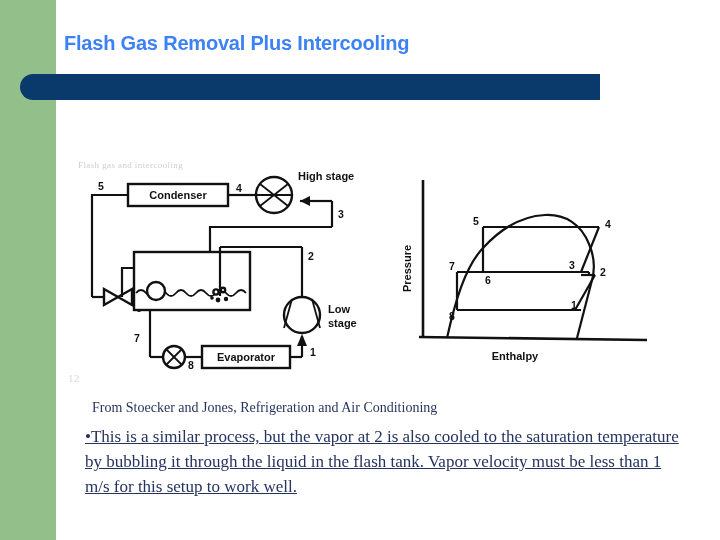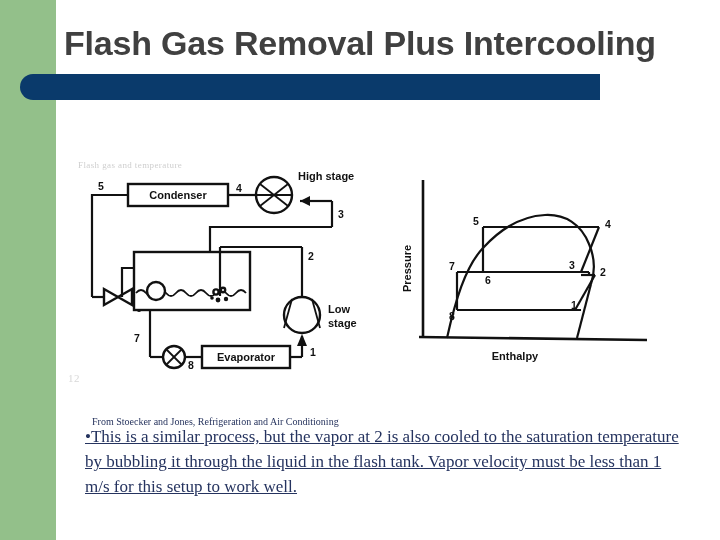--- a/index.html
+++ b/index.html
@@ -31,23 +31,23 @@
   #title-block {
     position: absolute;
     left: 56px;
     top: 22px;
     width: 660px;
     height: 48px;
   }
   #slide-title {
     font-family: "Liberation Sans", sans-serif;
     font-weight: bold;
-    font-size: 34px;
+    font-size: 20px;
     line-height: 42px;
-    color: #404040;
+    color: #3b82f6;
     white-space: nowrap;
     letter-spacing: -0.2px;
     padding-left: 8px;
   }
   #title-underbar {
     position: absolute;
     left: 20px;
     top: 74px;
     width: 580px;
     height: 26px;
@@ -76,23 +76,23 @@
   }
   #ghost-left {
     left: 68px;
     top: 372px;
     font-size: 11px;
     color: #d8d8d8;
   }
   #credit-line {
     position: absolute;
     left: 92px;
-    top: 416px;
+    top: 400px;
     font-family: "Liberation Serif", serif;
-    font-size: 10px;
+    font-size: 14px;
     color: #27345e;
     white-space: nowrap;
   }
   #body-text {
     position: absolute;
     left: 85px;
     top: 424px;
     width: 600px;
     font-family: "Liberation Serif", serif;
     font-size: 17px;
@@ -157,21 +157,21 @@
 <div id="slide">
 
   <div id="green-sidebar"></div>
 
   <div id="title-block">
     <div id="slide-title">Flash Gas Removal Plus Intercooling</div>
   </div>
 
   <div id="title-underbar"></div>
 
-  <div class="ghost-text" id="ghost-top">Flash gas and temperature</div>
+  <div class="ghost-text" id="ghost-top">Flash gas and intercooling</div>
   <div class="ghost-text" id="ghost-left">12</div>
 
   <div id="figure-area">
 
     <svg id="schematic" width="345" height="230" viewBox="0 0 345 230" style="position:absolute; left:0; top:0;">
 
       <rect x="58" y="24" width="100" height="22" class="sch-fillwhite"></rect>
       <text x="108" y="39" text-anchor="middle" class="sch-label">Condenser</text>
 
       <path class="sch-line" d="M158 35 L186 35"></path>

